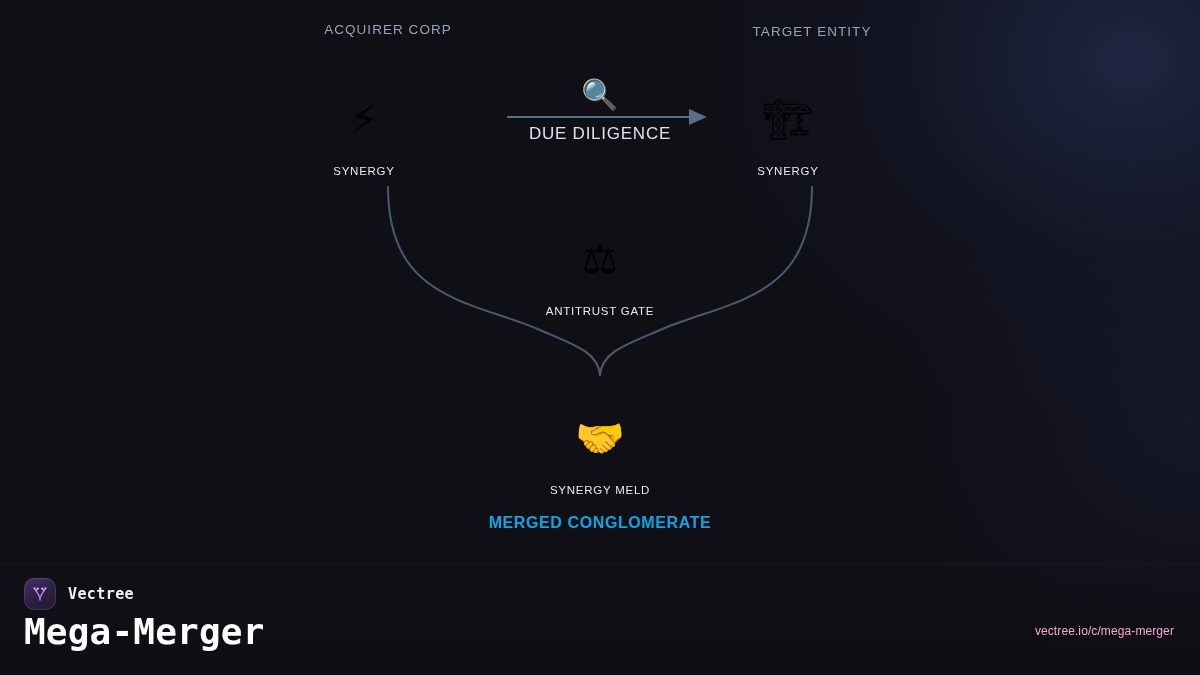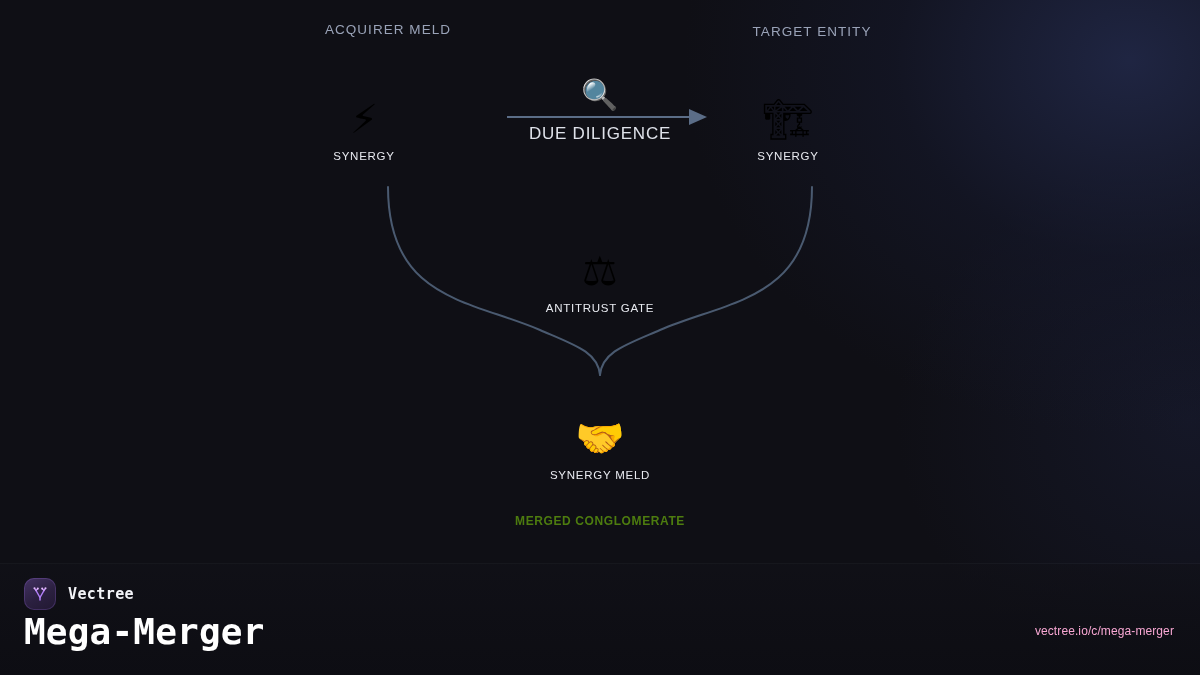--- a/index.html
+++ b/index.html
@@ -62,21 +62,21 @@
   .node-icon {
     font-size: 40px;
     line-height: 46px;
     height: 46px;
     display: flex;
     align-items: center;
     justify-content: center;
     font-family: "DejaVu Sans", sans-serif;
   }
   .node-label {
-    margin-top: 8px;
+    margin-top: 23px;
     font-size: 11.5px;
     letter-spacing: 0.75px;
     color: #e8eaf0;
     white-space: nowrap;
     text-align: center;
   }
 
   
   .edge-node {
     position: absolute;
@@ -91,24 +91,24 @@
     margin-top: 12px;
     font-size: 17px;
     letter-spacing: 0.75px;
     color: #dfe2ea;
   }
 
   
   #outcome-label {
     position: absolute;
     transform: translateX(-50%);
-    font-size: 12px;
+    font-size: 16px;
     font-weight: bold;
     letter-spacing: 0.6px;
-    color: #4d7c0f;
+    color: #0ea5e9;
     white-space: nowrap;
   }
 
   
   #footer-divider {
     position: absolute;
     left: 0;
     top: 563px;
     width: 1200px;
     height: 1px;
@@ -183,34 +183,34 @@
       </marker>
     </defs>
 
     <line x1="507" y1="117" x2="705" y2="117" stroke="#5b6d87" stroke-width="2" marker-end="url(#arrowhead)"></line>
 
     <path d="M388,187 C388,300 470,300 540,330 C575,345 598,352 600,375" fill="none" stroke="#4a5a70" stroke-width="2" stroke-linecap="round"></path>
 
     <path d="M812,187 C812,300 730,300 660,330 C625,345 602,352 600,375" fill="none" stroke="#4a5a70" stroke-width="2" stroke-linecap="round"></path>
   </svg>
 
-  <div class="column-header" style="left:388px; top:22px;">ACQUIRER MELD</div>
+  <div class="column-header" style="left:388px; top:22px;">ACQUIRER CORP</div>
   <div class="column-header" style="left:812px; top:24px;">TARGET ENTITY</div>
 
   <div class="node" style="left:364px; top:96px;">
     <div class="node-icon">⚡</div>
     <div class="node-label">SYNERGY</div>
   </div>
 
   <div class="node" style="left:788px; top:96px;">
     <div class="node-icon">🏗</div>
     <div class="node-label">SYNERGY</div>
   </div>
 
-  <div class="node" style="left:600px; top:248px;">
+  <div class="node" style="left:600px; top:236px;">
     <div class="node-icon">⚖</div>
     <div class="node-label">ANTITRUST GATE</div>
   </div>
 
   <div class="node" style="left:600px; top:415px;">
     <div class="node-icon">🤝</div>
     <div class="node-label">SYNERGY MELD</div>
   </div>
 
   <div class="edge-node" style="left:600px; top:78px;">

